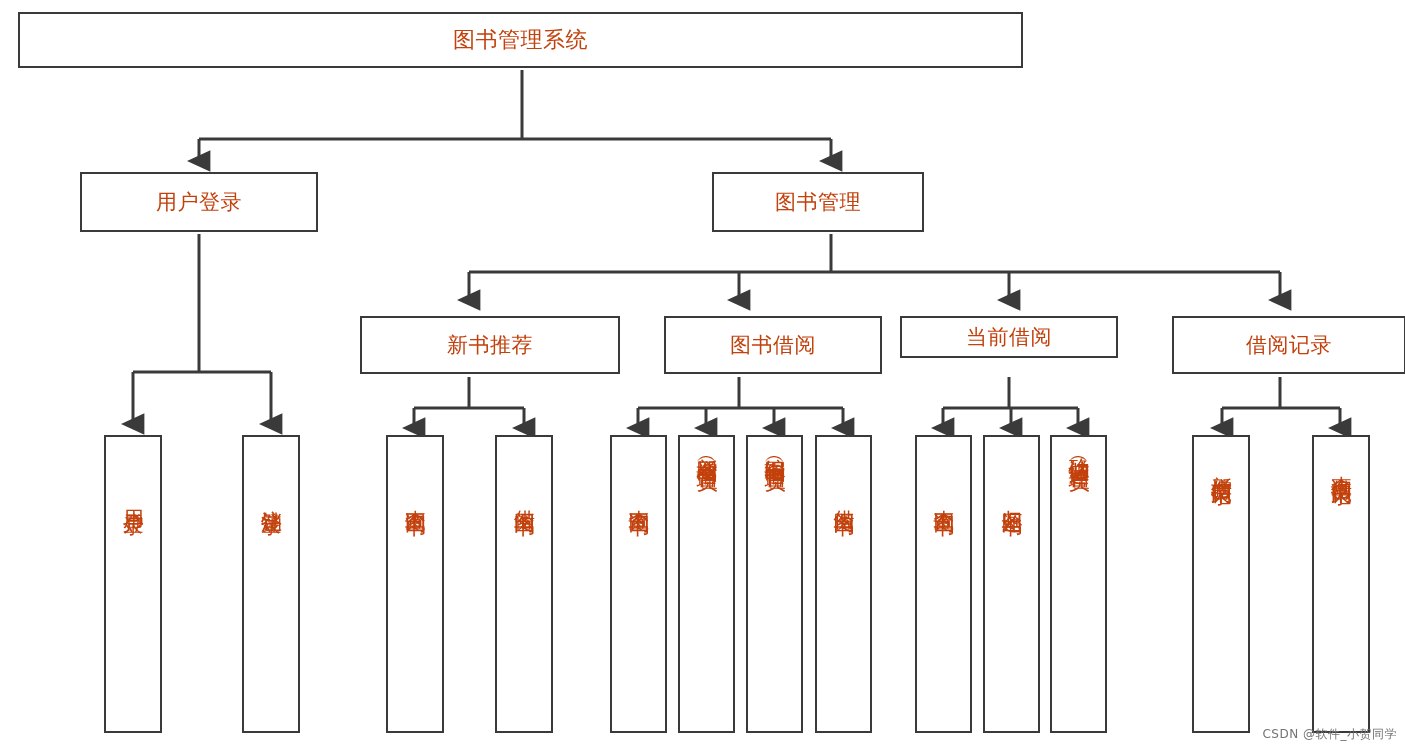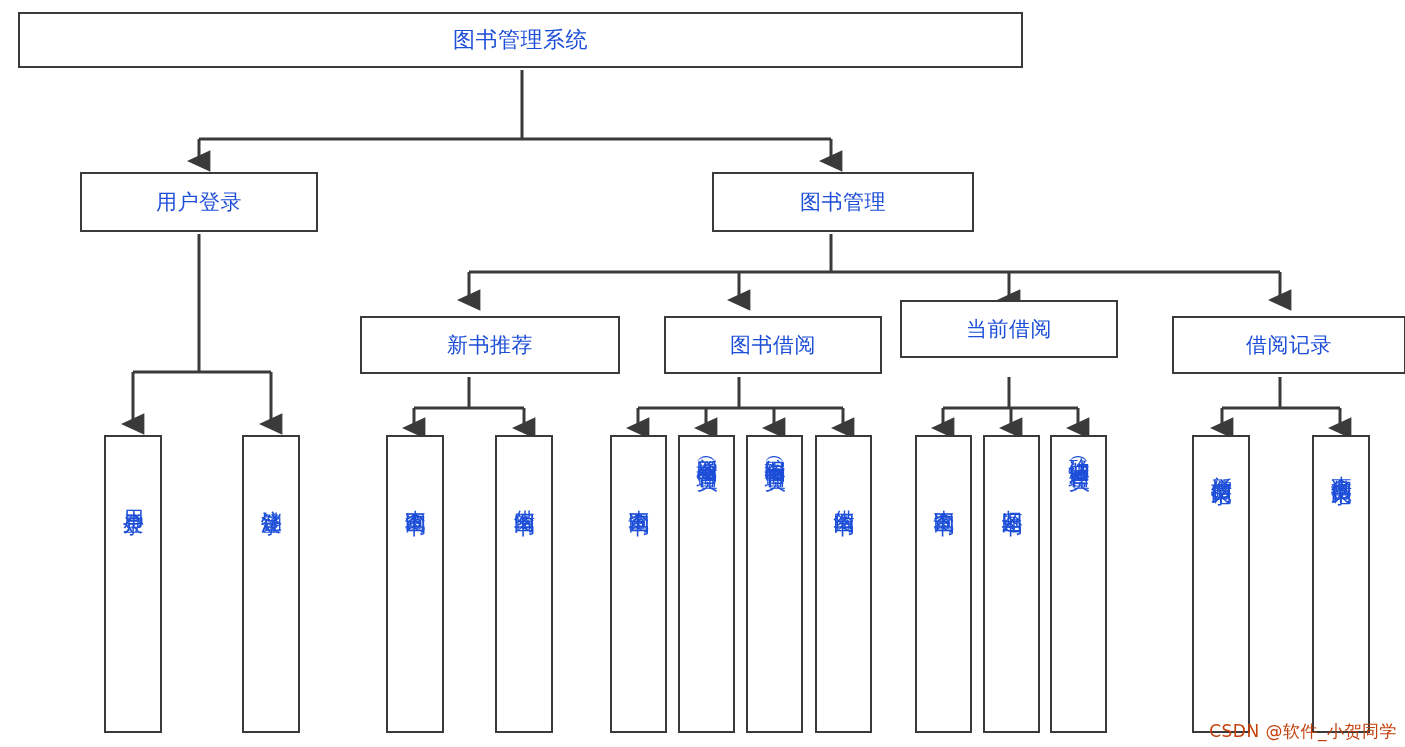--- a/index.html
+++ b/index.html
@@ -34,21 +34,21 @@
     border: 2px solid #3a3a3a;
     display: flex;
     align-items: center;
     justify-content: center;
     z-index: 2;
   }
   .node .label {
     display: block;
     text-align: center;
     line-height: 1.18;
-    color: #1d4ed8;
+    color: #c2410c;
     letter-spacing: 0.5px;
   }
   .node.horizontal .label {
     font-size: 21px;
   }
   .node.root .label {
     font-size: 22px;
   }
   .node.vertical {
     align-items: flex-start;
@@ -59,22 +59,22 @@
     text-orientation: upright;
     font-size: 21px;
     line-height: 1.1;
     letter-spacing: 2px;
     white-space: nowrap;
   }
   .watermark {
     position: absolute;
     right: 8px;
     bottom: 4px;
-    font-size: 17px;
-    color: #c2410c;
+    font-size: 12px;
+    color: #737373;
     letter-spacing: 0.5px;
     z-index: 5;
     white-space: nowrap;
     font-family: "DejaVu Sans", "Liberation Sans", sans-serif;
   }
 </style>
 </head>
 <body>
 
 <div id="canvas">
@@ -129,31 +129,31 @@
     </g>
   </svg>
 
   <div class="node root horizontal" style="left:18px; top:12px; width:1005px; height:56px;">
     <span class="label">图书管理系统</span>
   </div>
 
   <div class="node horizontal" style="left:80px; top:172px; width:238px; height:60px;">
     <span class="label">用户登录</span>
   </div>
-  <div class="node horizontal" style="left:712px; top:172px; width:262px; height:60px;">
+  <div class="node horizontal" style="left:712px; top:172px; width:212px; height:60px;">
     <span class="label">图书管理</span>
   </div>
 
   <div class="node horizontal" style="left:360px; top:316px; width:260px; height:58px;">
     <span class="label">新书推荐</span>
   </div>
   <div class="node horizontal" style="left:630px; top:316px; width:218px; height:58px;margin-left:34px;">
     <span class="label">图书借阅</span>
   </div>
-  <div class="node horizontal" style="left:900px; top:300px; width:218px; height:58px;">
+  <div class="node horizontal" style="left:900px; top:316px; width:218px; height:42px;">
     <span class="label">当前借阅</span>
   </div>
   <div class="node horizontal" style="left:1172px; top:316px; width:234px; height:58px;">
     <span class="label">借阅记录</span>
   </div>
 
   <div class="node vertical" style="left:104px; top:435px; width:58px; height:298px; padding-top:56px;">
     <span class="label">用户登录</span>
   </div>
   <div class="node vertical" style="left:242px; top:435px; width:58px; height:298px; padding-top:56px;">

